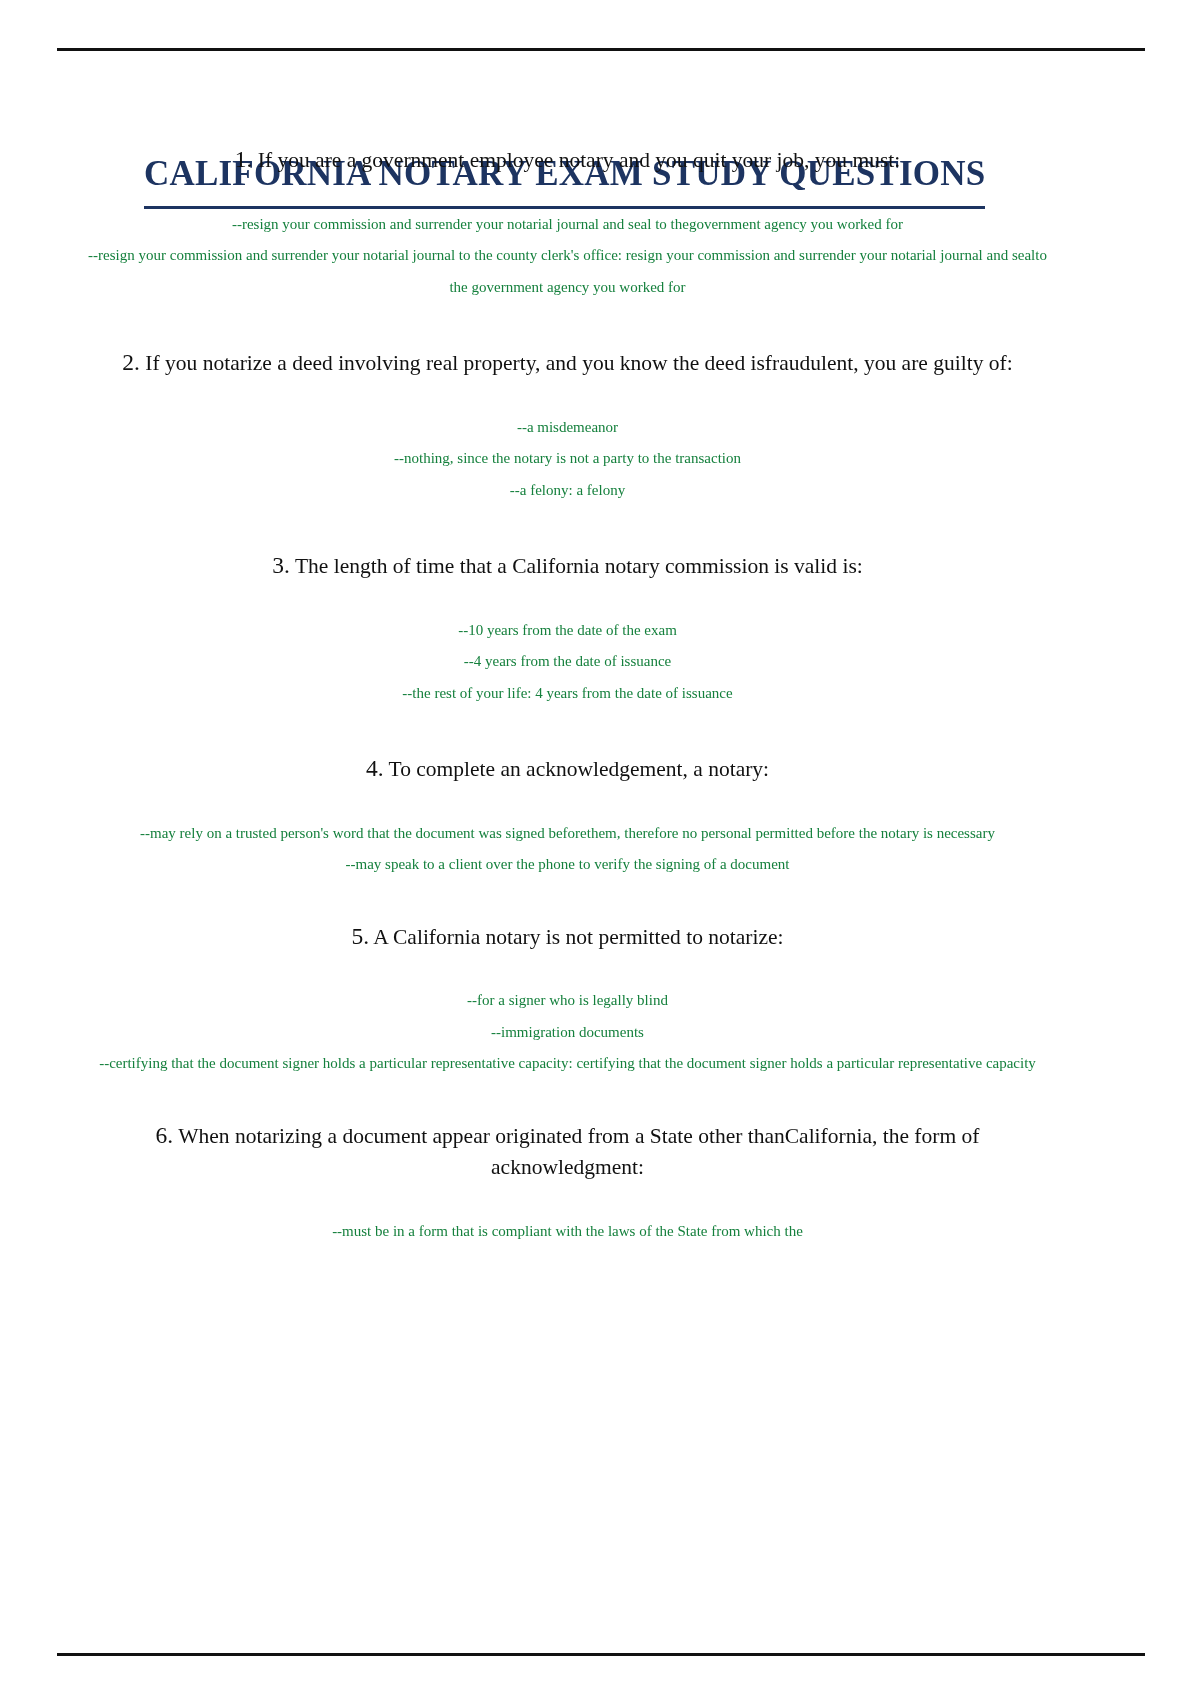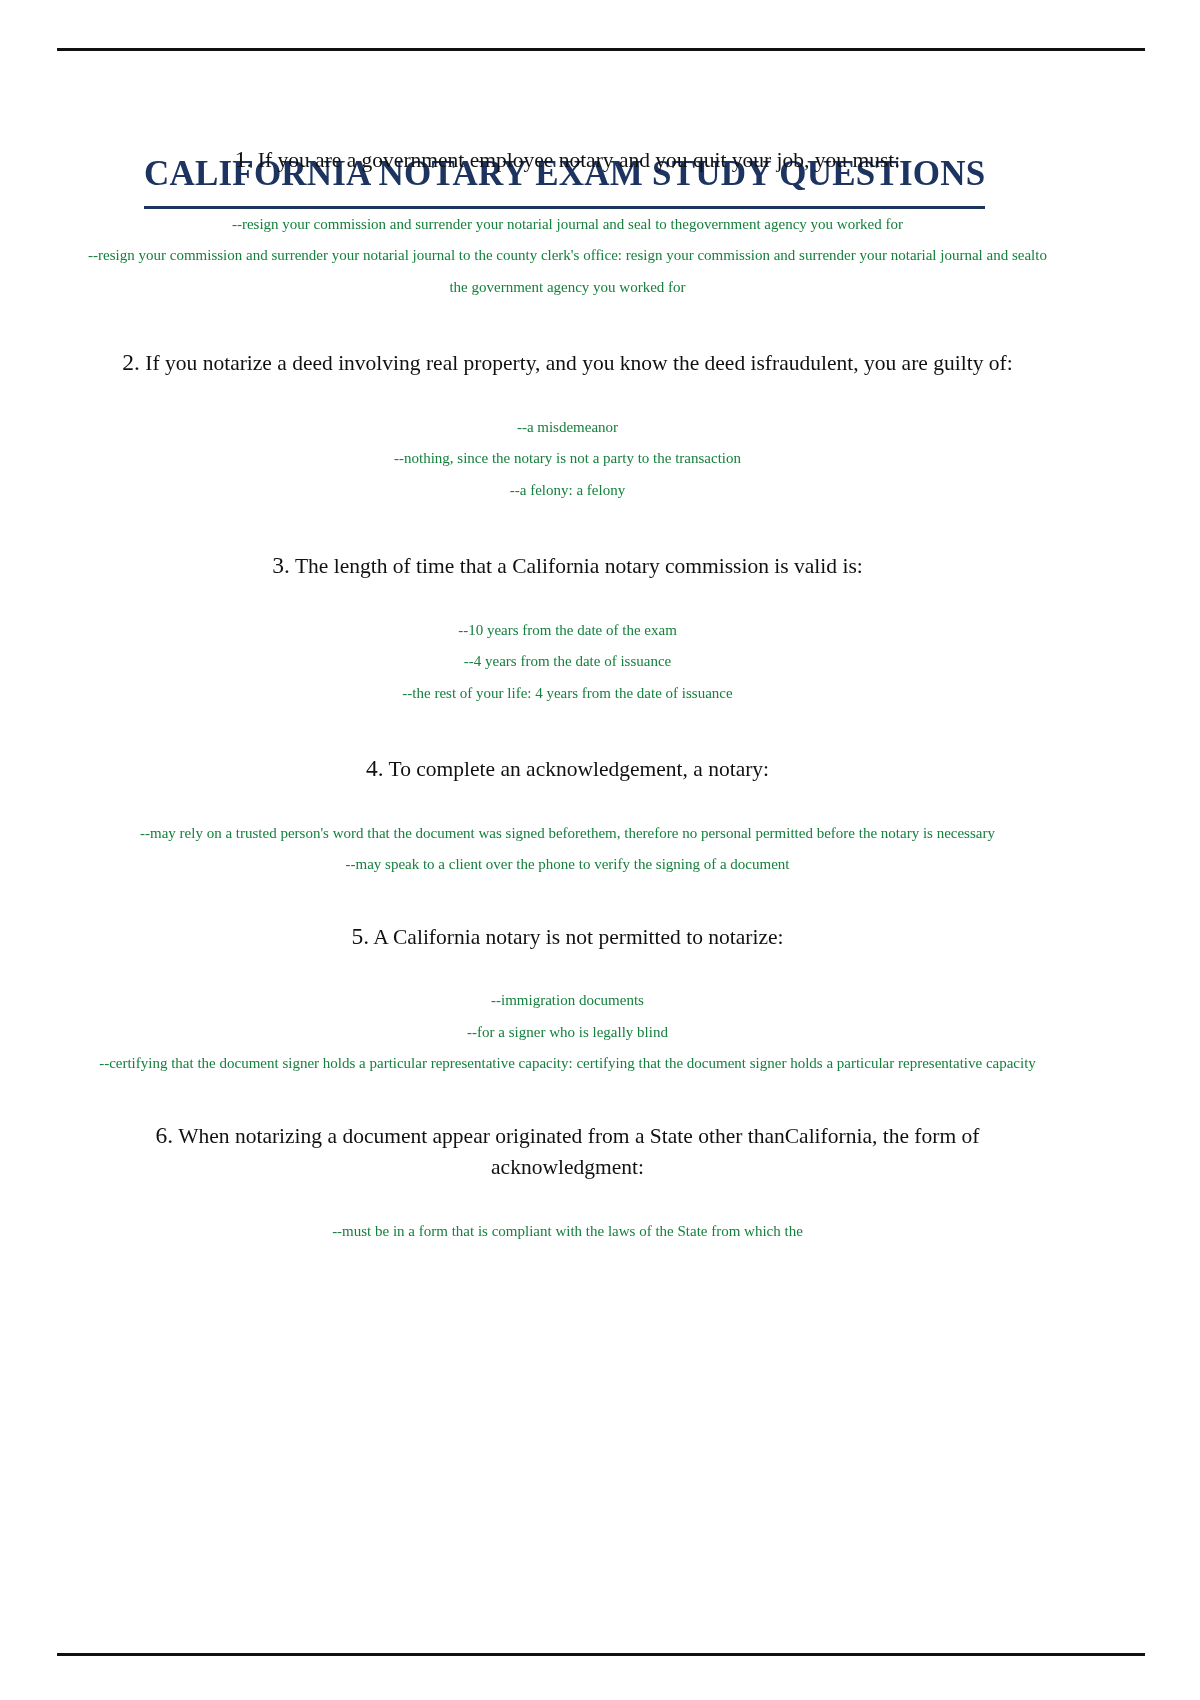--- a/index.html
+++ b/index.html
@@ -173,22 +173,22 @@
 
     <div class="gap-md"></div>
 
     <div class="qblock">
       <p class="question">
         <span class="num">5.</span>
         <span>A California notary is not permitted to notarize:</span>
       </p>
       <div class="gap-md"></div>
       <div class="answers">
+        <span class="answer">--for a signer who is legally blind</span>
         <span class="answer">--immigration documents</span>
-        <span class="answer">--for a signer who is legally blind</span>
         <span class="answer">--certifying that the document signer holds a particular representative capacity: certifying that the document signer holds a particular representative capacity</span>
       </div>
     </div>
 
     <div class="gap-md"></div>
 
     <div class="qblock">
       <p class="question">
         <span class="num">6.</span>
         <span>When notarizing a document appear originated from a State other thanCalifornia, the form of acknowledgment:</span>

